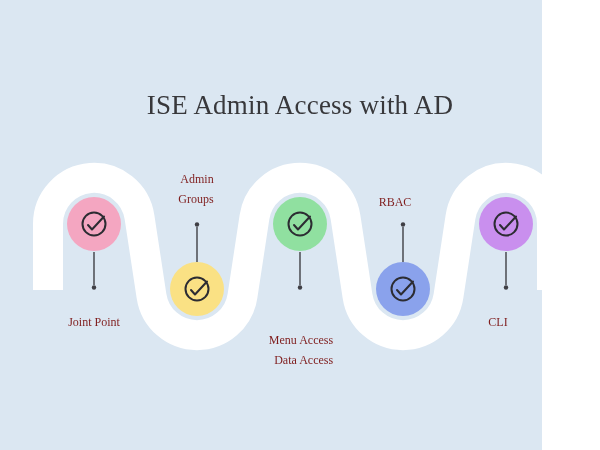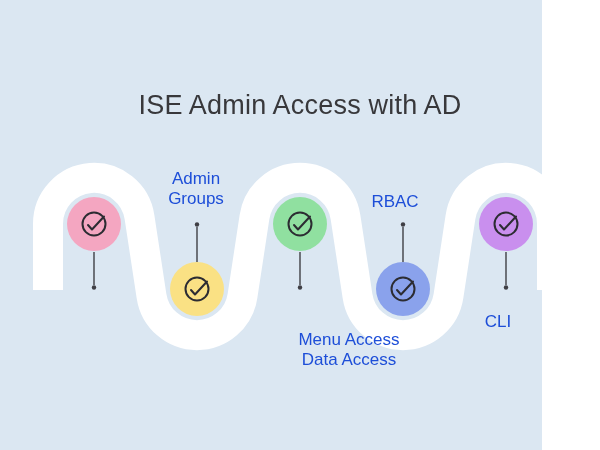--- a/index.html
+++ b/index.html
@@ -3,21 +3,21 @@
 <meta charset="utf-8">
 <style>
   html, body { margin: 0; padding: 0; }
   body { width: 600px; height: 450px; overflow: hidden; }
 
   .canvas {
     position: relative;
     width: 542px;
     height: 450px;
     background: #dbe7f2;
-    font-family: Liberation Sans, sans-serif;
+    font-family: Liberation Serif, serif;
   }
 
   .title {
     position: absolute;
     left: 300px;
     top: 90px;
     transform: translateX(-50%);
     margin: 0;
     font-size: 27px;
     font-weight: 400;
@@ -51,25 +51,25 @@
     fill: none;
     stroke: #2c2c32;
     stroke-width: 2;
     stroke-linecap: round;
     stroke-linejoin: round;
   }
 
   .label {
     position: absolute;
     transform: translateX(-50%);
-    text-align: center;
+    text-align: right;
     white-space: pre-line;
-    font-size: 17px;
+    font-size: 12px;
     line-height: 20px;
-    color: #1d4ed8;
+    color: #7f1d1d;
   }
 </style>
 </head>
 <body>
 
 <div class="canvas">
 
   <h1 class="title">ISE Admin Access with AD</h1>
 
   <svg class="art" width="600" height="450" viewBox="0 0 600 450">
@@ -131,20 +131,21 @@
       <line class="pin" x1="506" y1="252" x2="506" y2="285"></line>
       <circle class="pin-dot" cx="506" cy="287.5" r="2.2"></circle>
       <circle cx="506" cy="224" r="27" fill="#c98fee"></circle>
       <g class="check" transform="translate(506,224)">
         <circle r="11.5"></circle>
         <path d="M -6 1 L -2 5.5 L 10 -7.5"></path>
       </g>
     </g>
   </svg>
 
+  <div class="label" style="left:94px;  top:312px;">Joint Point</div>
   <div class="label" style="left:196px; top:169px;">Admin
 Groups</div>
-  <div class="label" style="left:301px; top:330px;margin-left:48px;">Menu Access
+  <div class="label" style="left:301px; top:330px;">Menu Access
 Data Access</div>
   <div class="label" style="left:395px; top:192px;">RBAC</div>
   <div class="label" style="left:498px; top:312px;">CLI</div>
 
 </div>
 
 </body></html>

